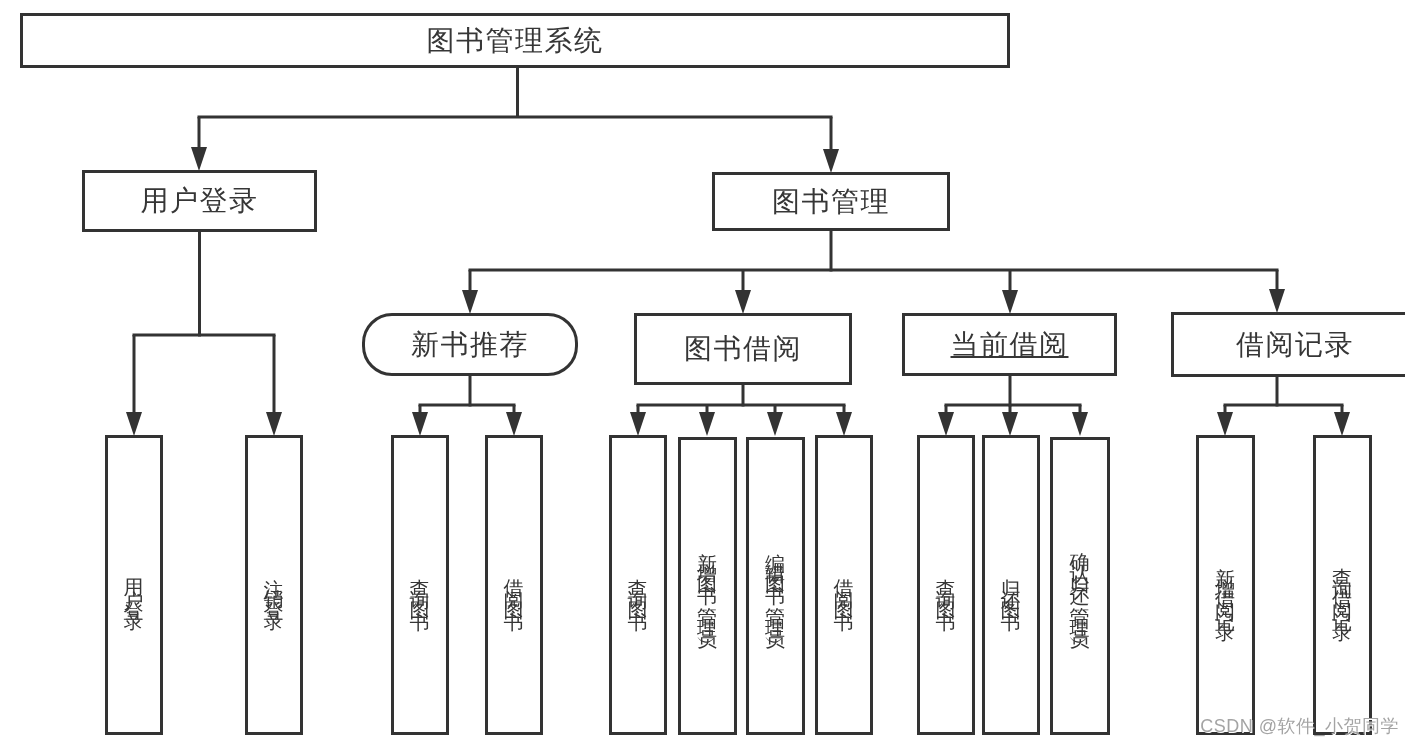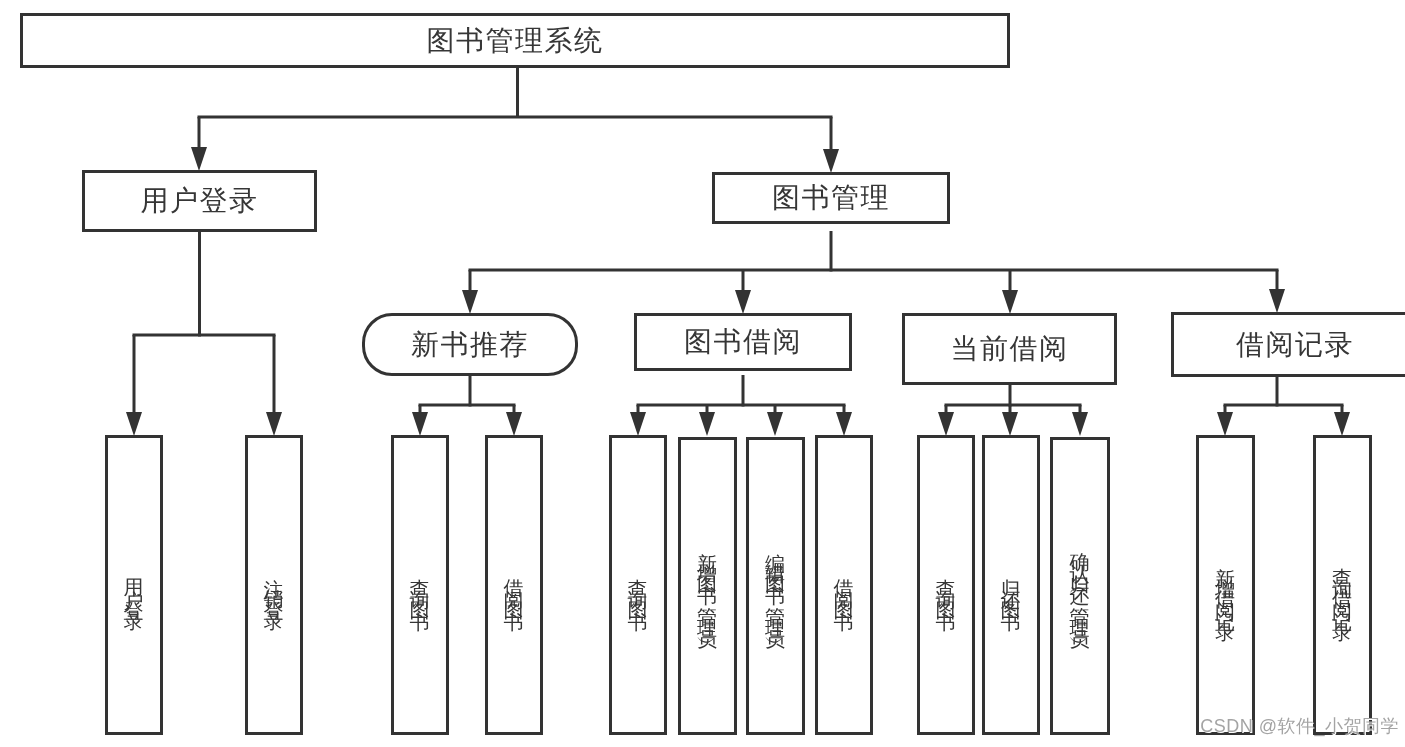--- a/index.html
+++ b/index.html
@@ -94,31 +94,31 @@
     </g>
   </svg>
 
   <div class="box h" style="left:20px; top:13px; width:990px; height:55px;">
     <span>图书管理系统</span>
   </div>
 
   <div class="box h" style="left:82px; top:170px; width:235px; height:62px;">
     <span>用户登录</span>
   </div>
-  <div class="box h" style="left:712px; top:172px; width:238px; height:52px;">
+  <div class="box h" style="left:712px; top:172px; width:238px; height:59px;">
     <span>图书管理</span>
   </div>
 
   <div class="box h" style="left:362px; top:313px; width:216px; height:63px;border-radius:30px;">
     <span>新书推荐</span>
   </div>
-  <div class="box h" style="left:634px; top:313px; width:218px; height:58px;">
+  <div class="box h" style="left:634px; top:313px; width:218px; height:72px;">
     <span>图书借阅</span>
   </div>
-  <div class="box h" style="left:902px; top:313px; width:215px; height:72px;">
+  <div class="box h" style="left:902px; top:313px; width:215px; height:63px;text-decoration:underline;">
     <span>当前借阅</span>
   </div>
   <div class="box h" style="left:1171px; top:312px; width:248px; height:65px;">
     <span>借阅记录</span>
   </div>
 
   <div class="box v" style="left:105px; top:435px; width:58px; height:300px;">
     <span>用户登录</span>
   </div>
   <div class="box v" style="left:245px; top:435px; width:58px; height:300px;">

